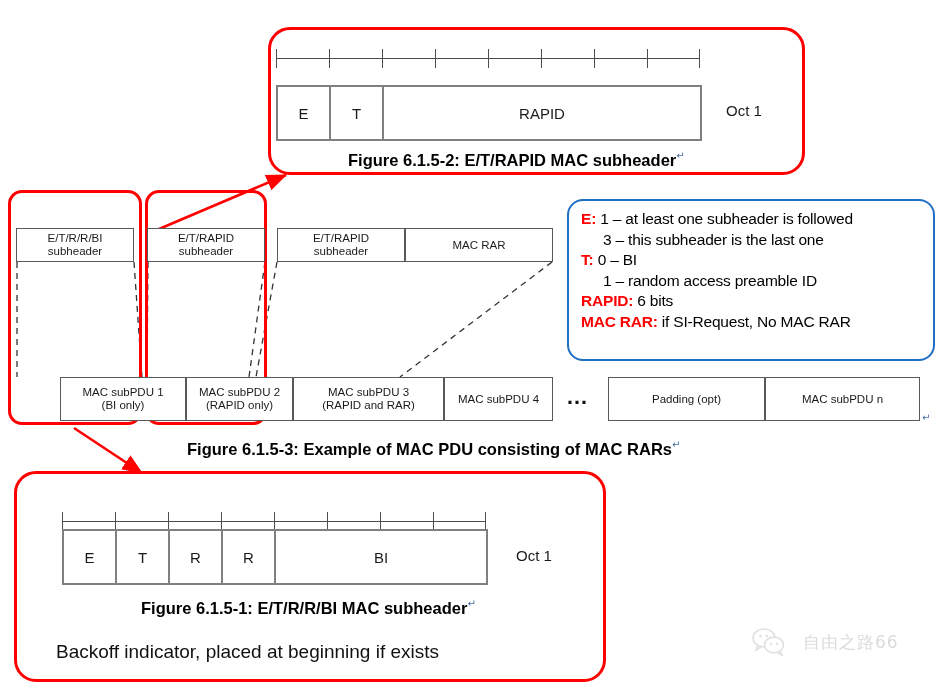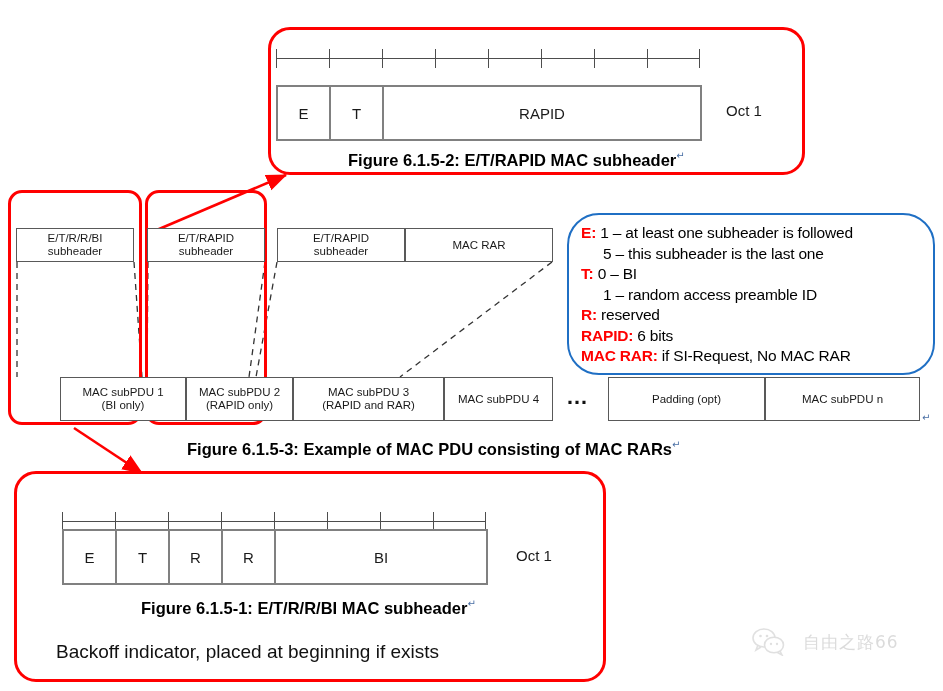--- a/index.html
+++ b/index.html
@@ -8,22 +8,22 @@
   #stage{position:absolute;left:0;top:0;width:943px;height:691px;}
 
   
   .abs{position:absolute;box-sizing:border-box;}
 
   
   .hl{border:3px solid #FF0000;border-radius:22px;background:transparent;}
   .hl-sm{border:3px solid #FF0000;border-radius:14px;background:transparent;}
 
   
-  .legend-box{border:2.5px solid #1F6FC4;border-radius:32px;background:#fff;
-              padding:8px 10px 8px 12px;margin-top:14px;}
+  .legend-box{border:2.5px solid #1F6FC4;border-radius:16px;background:#fff;
+              padding:8px 10px 8px 12px;}
   .legend-line{font-size:15.5px;line-height:20.5px;white-space:nowrap;
                letter-spacing:-0.2px;}
   .legend-key{color:#FF0000;font-weight:bold;}
 
   
   .fieldrow{display:flex;border:2px solid #808080;background:#fff;height:100%;}
   .cell{border-right:2px solid #808080;display:flex;align-items:center;
         justify-content:center;font-size:15px;color:#1a1a1a;box-sizing:border-box;}
   .cell:last-child{border-right:none;}
 
@@ -166,32 +166,28 @@
   <div class="abs caption" style="left:187px;top:439px;">
     <span>Figure 6.1.5-3: Example of MAC PDU consisting of MAC RARs</span><span class="pilcrow">↵</span>
   </div>
 
   <div class="abs legend-box" style="left:567px;top:199px;width:368px;height:162px;">
     <div class="legend-line">
       <span class="legend-key">E:</span>
       <span>1 – at least one subheader is followed</span>
     </div>
     <div class="legend-line" style="padding-left:22px;">
-      <span>5 – this subheader is the last one</span>
+      <span>3 – this subheader is the last one</span>
     </div>
     <div class="legend-line">
       <span class="legend-key">T:</span>
       <span>0 – BI</span>
     </div>
     <div class="legend-line" style="padding-left:22px;">
       <span>1 – random access preamble ID</span>
-    </div>
-    <div class="legend-line">
-      <span class="legend-key">R:</span>
-      <span>reserved</span>
     </div>
     <div class="legend-line">
       <span class="legend-key">RAPID:</span>
       <span>6 bits</span>
     </div>
     <div class="legend-line">
       <span class="legend-key">MAC RAR:</span>
       <span>if SI-Request, No MAC RAR</span>
     </div>
   </div>

